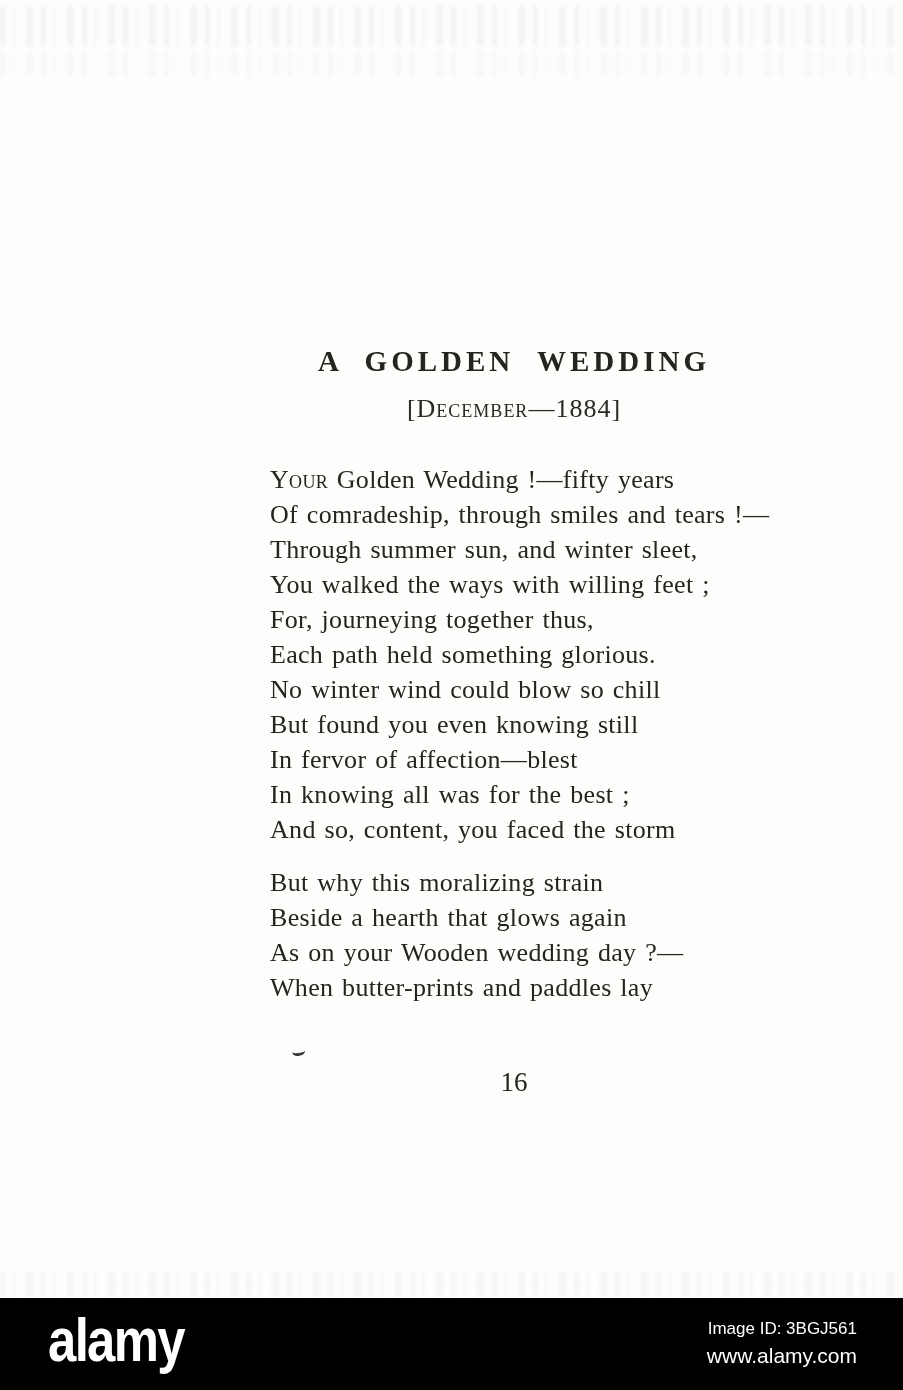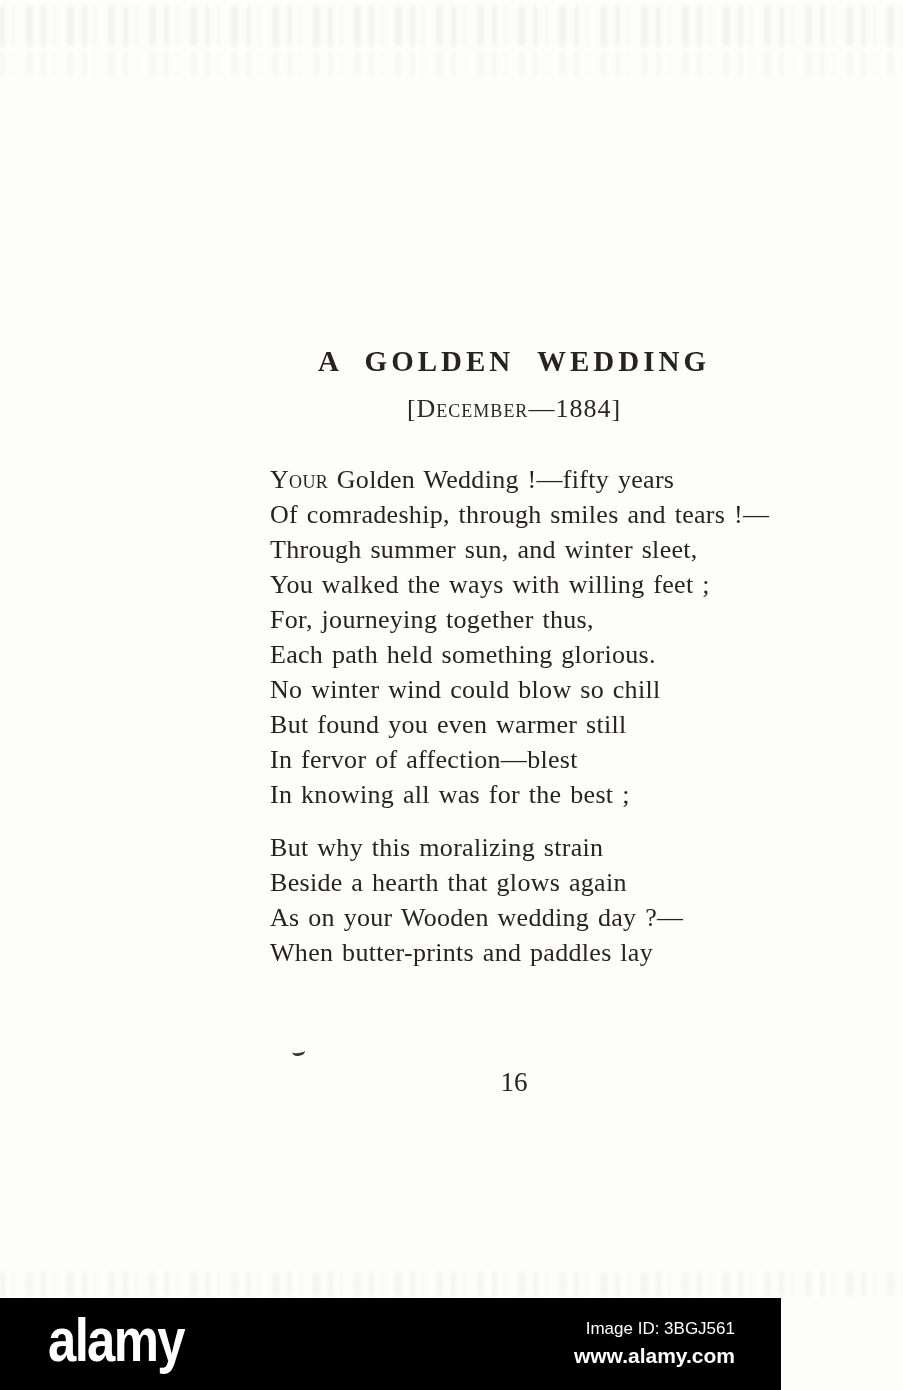--- a/index.html
+++ b/index.html
@@ -58,41 +58,41 @@
   .stray-mark {
     position: absolute; top: 1047px; left: 292px;
     width: 13px; height: 6px;
     border-bottom: 3px solid #3a3a3a;
     border-radius: 0 0 60% 60%;
     transform: rotate(-6deg);
   }
 
   .alamy-bar {
     position: absolute; top: 1298px; left: 0;
-    width: 781px; height: 92px;
+    width: 903px; height: 92px;
     background: #000;
     display: flex; align-items: center; justify-content: space-between;
     box-sizing: border-box;
     padding: 0 46px 0 48px;
     font-family: "Liberation Sans", "DejaVu Sans", sans-serif;
   }
   .alamy-logo {
     color: #fff;
     font-size: 62px; font-weight: 700;
     letter-spacing: -2px;
     transform: scaleX(0.82);
     transform-origin: left center;
     line-height: 1;
     padding-bottom: 8px; 
   }
   .alamy-meta {
     text-align: right; color: #fff; line-height: 1.3;
   }
   .alamy-image-id { font-size: 17px; font-weight: 400; }
-  .alamy-url      { font-size: 21px; font-weight: 700; margin-top: 2px; }
+  .alamy-url      { font-size: 21px; font-weight: 400; margin-top: 2px; }
 </style>
 </head>
 <body>
 
 <div class="page">
 
   <div class="ghost-strip ghost-top-1"></div>
   <div class="ghost-strip ghost-top-2"></div>
 
   <h1 class="title">A GOLDEN WEDDING</h1>
@@ -101,23 +101,24 @@
 
   <div class="poem">
       <div class="stanza">
         <div class="line"><span class="sc">Your</span> Golden Wedding !—fifty years</div>
         <div class="line">Of comradeship, through smiles and tears !—</div>
         <div class="line">Through summer sun, and winter sleet,</div>
         <div class="line">You walked the ways with willing feet ;</div>
         <div class="line">For, journeying together thus,</div>
         <div class="line">Each path held something glorious.</div>
         <div class="line">No winter wind could blow so chill</div>
-        <div class="line">But found you even warmer still</div>
+        <div class="line">But found you even knowing still</div>
         <div class="line">In fervor of affection—blest</div>
         <div class="line">In knowing all was for the best ;</div>
+        <div class="line">And so, content, you faced the storm</div>
       </div>
       <div class="stanza">
         <div class="line">But why this moralizing strain</div>
         <div class="line">Beside a hearth that glows again</div>
         <div class="line">As on your <span class="i">Wooden</span> wedding day ?—</div>
         <div class="line">When butter-prints and paddles lay</div>
       </div>
     </div>
 
   <div class="stray-mark"></div>

